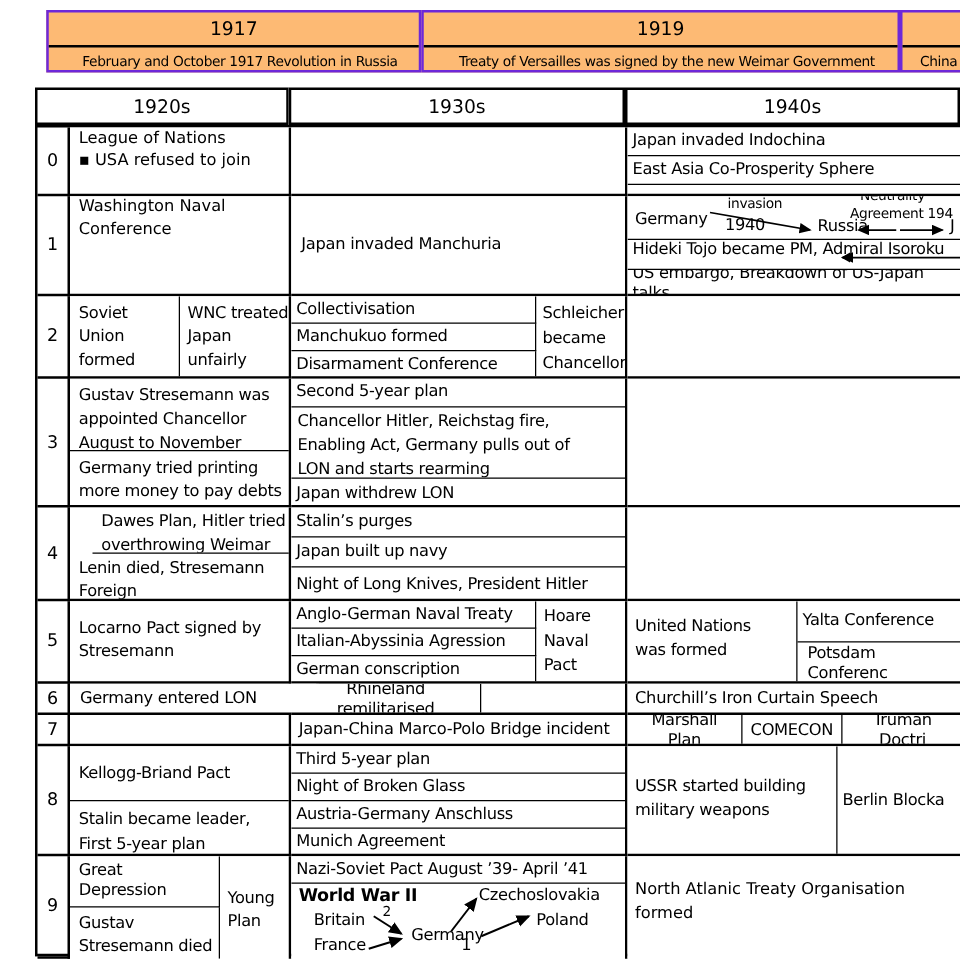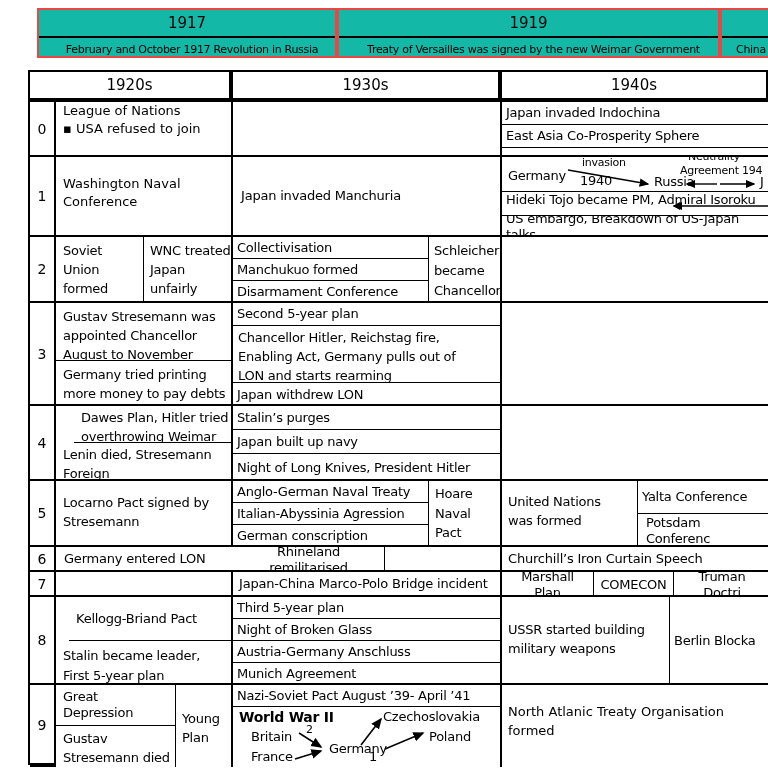--- a/index.html
+++ b/index.html
@@ -26,22 +26,22 @@
     overflow: hidden;
   }
   .small { font-size: 10.5px; }
   .tiny  { font-size: 9.5px; }
 
   
   .yearband { position: absolute; left: 0; top: 0; width: 768px; height: 58px; }
   .ybox {
     position: absolute;
     box-sizing: border-box;
-    border: 2px solid #ef4444;
-    background: #14b8a6;
+    border: 2px solid #6d28d9;
+    background: #fdba74;
   }
   .ybox .yr {
     box-sizing: border-box;
     height: 28px;
     display: flex; align-items: center; justify-content: center;
     font-size: 15px;
     border-bottom: 2px solid #000;
   }
   .ybox .ev {
     box-sizing: border-box;
@@ -169,21 +169,21 @@
       </div>
     </div>
     <div class="colcell" style="left:203px; top:0px; width:269px; height:55px;"></div>
     <div class="colcell" style="left:472px; top:0px; width:268px; height:55px; border-right:none;">
       <div class="sub nr" style="left:0; top:0; width:268px; height:23px;">Japan invaded Indochina</div>
       <div class="sub nr" style="left:0; top:23px; width:268px; height:23px;">East Asia Co-Prosperity Sphere</div>
       <div class="sub nr nb" style="left:0; top:46px; width:268px; height:9px;"></div>
     </div>
 
     <div class="colcell" style="left:26px; top:55px; width:177px; height:80px;">
-      <div style="padding:0 7px; font-size:13px; line-height:1.4;margin-top:18px;">
+      <div style="padding:0 7px; font-size:13px; line-height:1.4;">
         <div>Washington Naval</div>
         <div>Conference</div>
       </div>
     </div>
     <div class="colcell cell" style="left:203px; top:55px; width:269px; height:80px; padding:0 8px;">Japan invaded Manchuria</div>
 
     <div class="colcell" style="left:472px; top:55px; width:268px; height:80px; border-right:none;">
 
       <div class="sub nr" style="left:0; top:-9px; width:268px; height:44px; display:block; padding:0;">
         <div class="diag" style="left:0; top:0; width:268px; height:44px;">
@@ -328,21 +328,21 @@
 
     <div class="colcell cell" style="left:203px; top:470px; width:269px; height:25px; padding:0 6px;">Japan-China Marco-Polo Bridge incident</div>
 
     <div class="colcell" style="left:472px; top:470px; width:268px; height:25px; border-right:none;">
       <div class="sub nb small ctr" style="left:0; top:0; width:92px; height:25px;">Marshall Plan</div>
       <div class="sub nb small ctr" style="left:92px; top:0; width:80px; height:25px;">COMECON</div>
       <div class="sub nb nr small ctr" style="left:172px; top:0; width:96px; height:25px;">Truman Doctri</div>
     </div>
 
     <div class="colcell" style="left:26px; top:495px; width:177px; height:88px;">
-      <div class="sub nr small" style="left:13px; top:0; width:194px; height:44px; padding-left:7px;">Kellogg-Briand Pact</div>
+      <div class="sub nr small" style="left:0; top:0; width:194px; height:44px; padding-left:7px;">Kellogg-Briand Pact</div>
       <div class="sub nr nb" style="left:0; top:44px; width:177px; height:44px; display:block; padding:5px 0 0 7px; line-height:1.5;">
         <div>Stalin became leader,</div>
         <div>First 5-year plan</div>
       </div>
     </div>
 
     <div class="colcell" style="left:203px; top:495px; width:269px; height:88px;">
       <div class="sub nr" style="left:0; top:0; width:269px; height:22px;">Third 5-year plan</div>
       <div class="sub nr" style="left:0; top:22px; width:269px; height:22px;">Night of Broken Glass</div>
       <div class="sub nr" style="left:0; top:44px; width:269px; height:22px;">Austria-Germany Anschluss</div>

